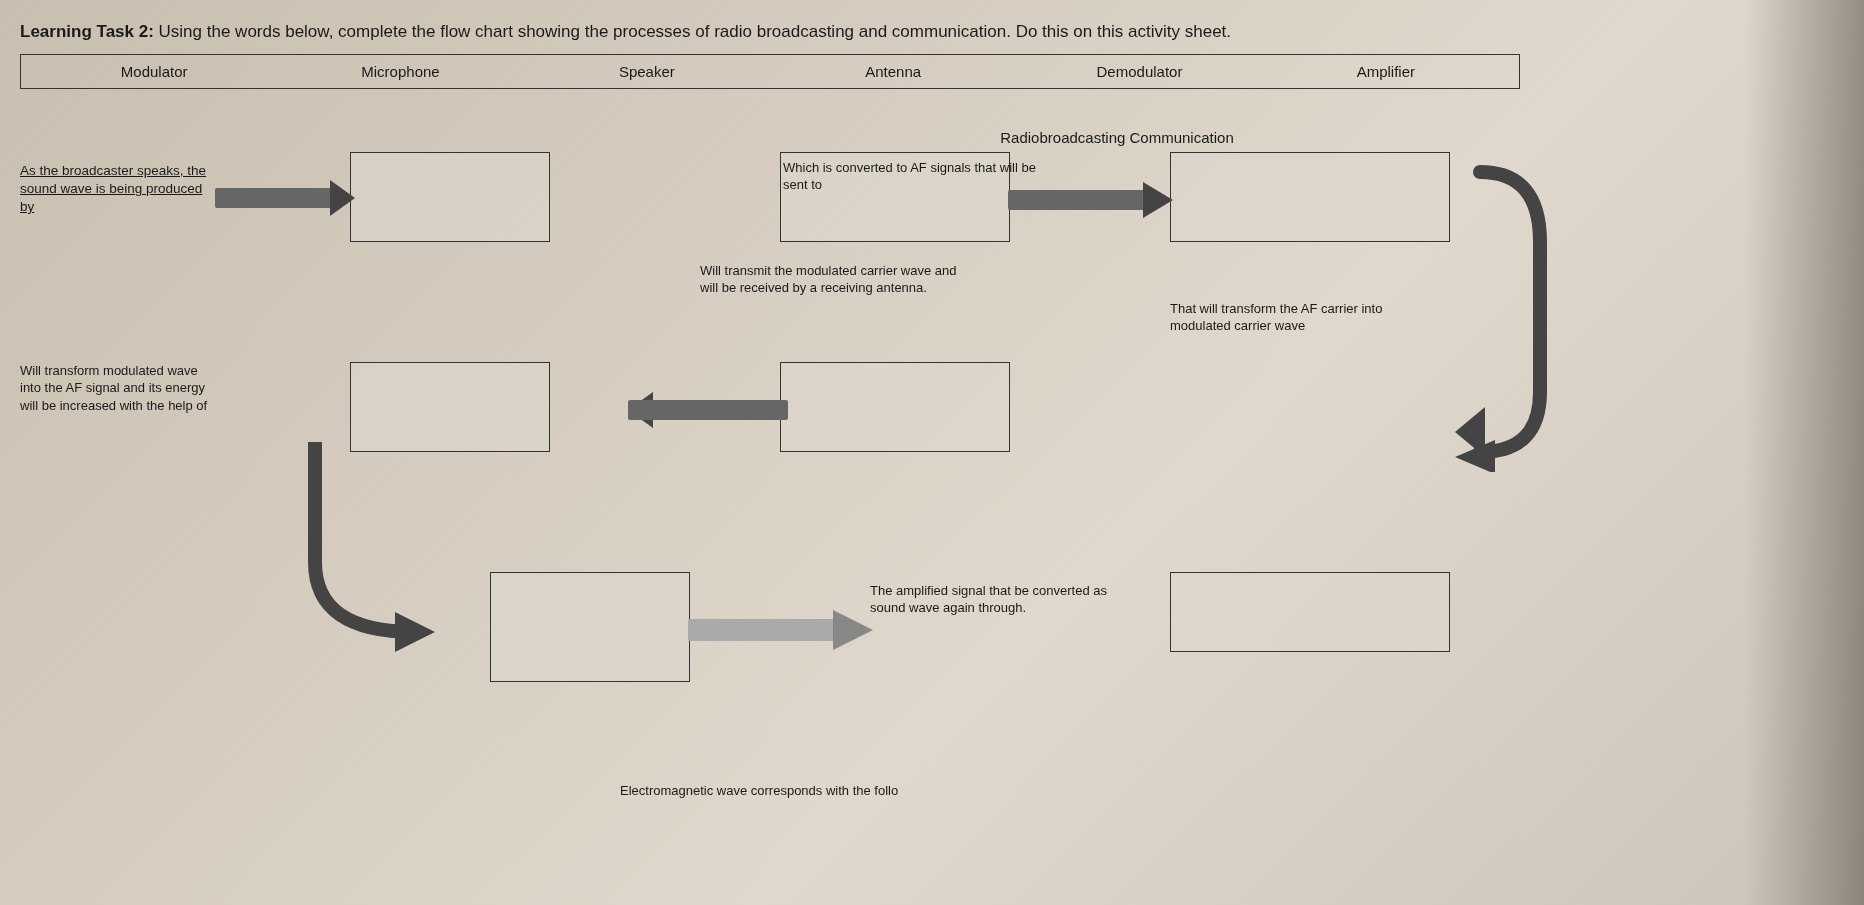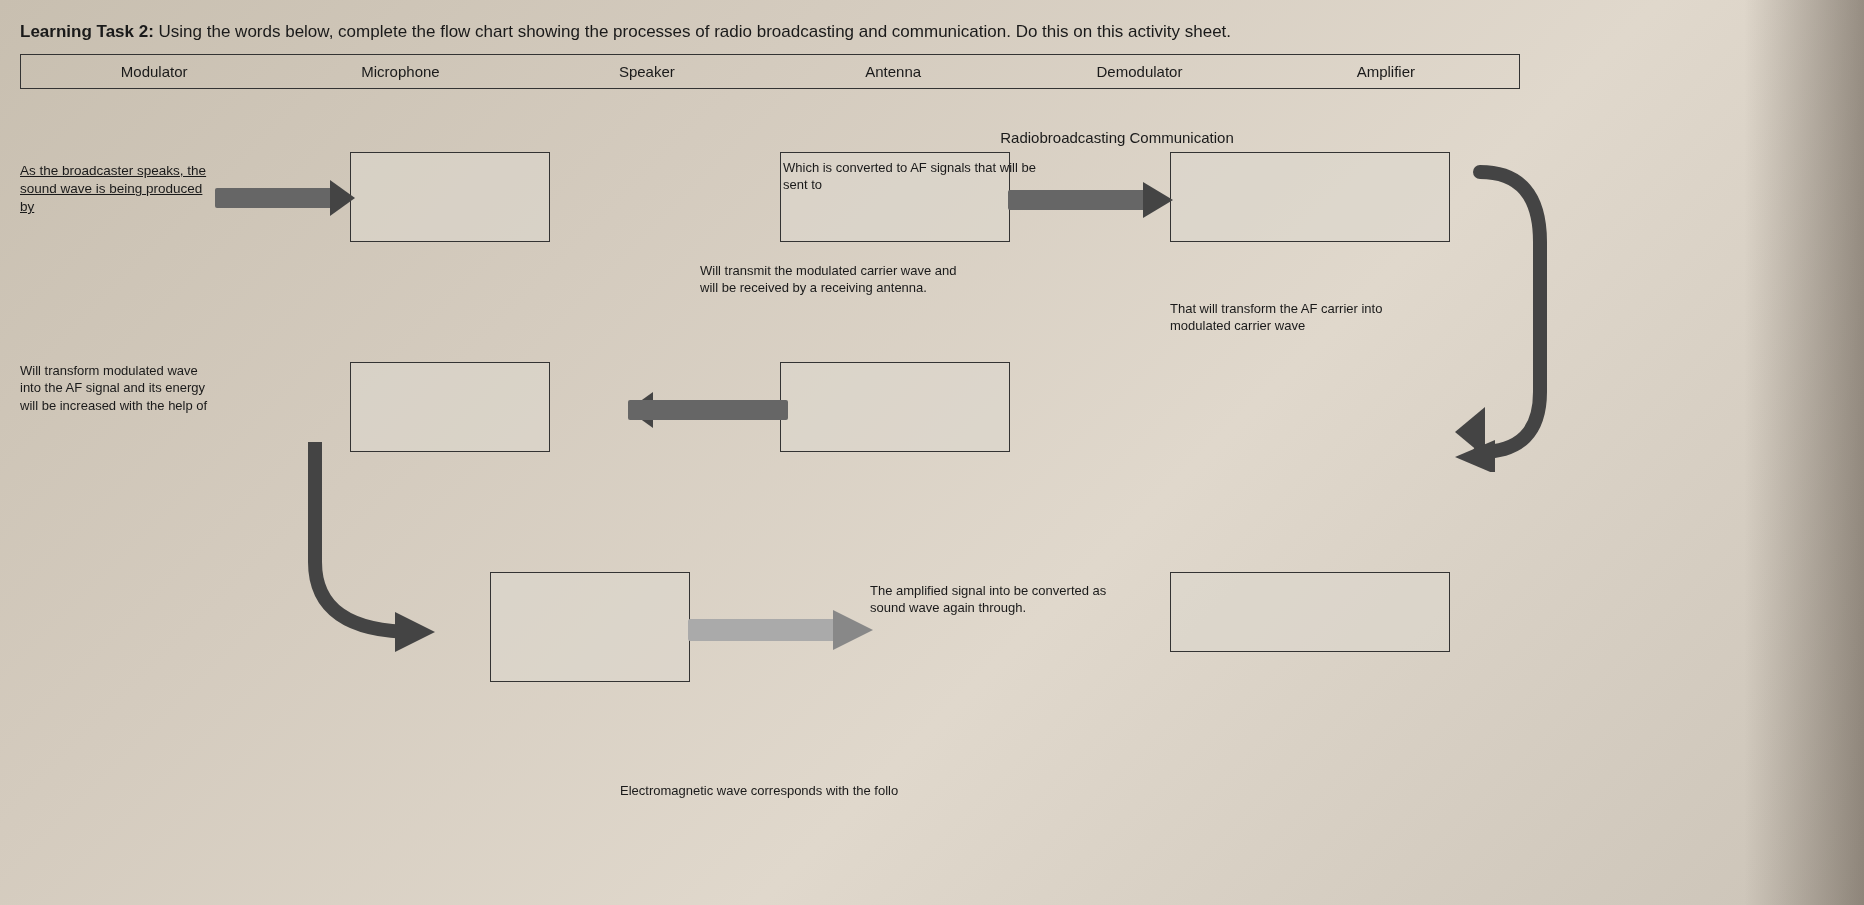--- a/index.html
+++ b/index.html
@@ -246,21 +246,21 @@
 
     <div class="label label-transform-af">
       <span>That will transform the AF carrier into modulated carrier wave</span>
     </div>
 
     <div class="label label-will-transform">
       <span>Will transform modulated wave into the AF signal and its energy will be increased with the help of</span>
     </div>
 
     <div class="label label-amplified">
-      <span>The amplified signal into be converted as sound wave again through.</span>
+      <span>The amplified signal that be converted as sound wave again through.</span>
     </div>
 
     <div class="label label-bottom">
       <span>Electromagnetic wave corresponds with the follo</span>
     </div>
 
     <svg class="arrow" style="left:195px; top:28px; width:140px; height:36px;" viewBox="0 0 140 36">
       <defs>
         <marker id="ah1" markerWidth="10" markerHeight="7" refX="9" refY="3.5" orient="auto">
           <polygon points="0 0, 10 3.5, 0 7" fill="#444"></polygon>

